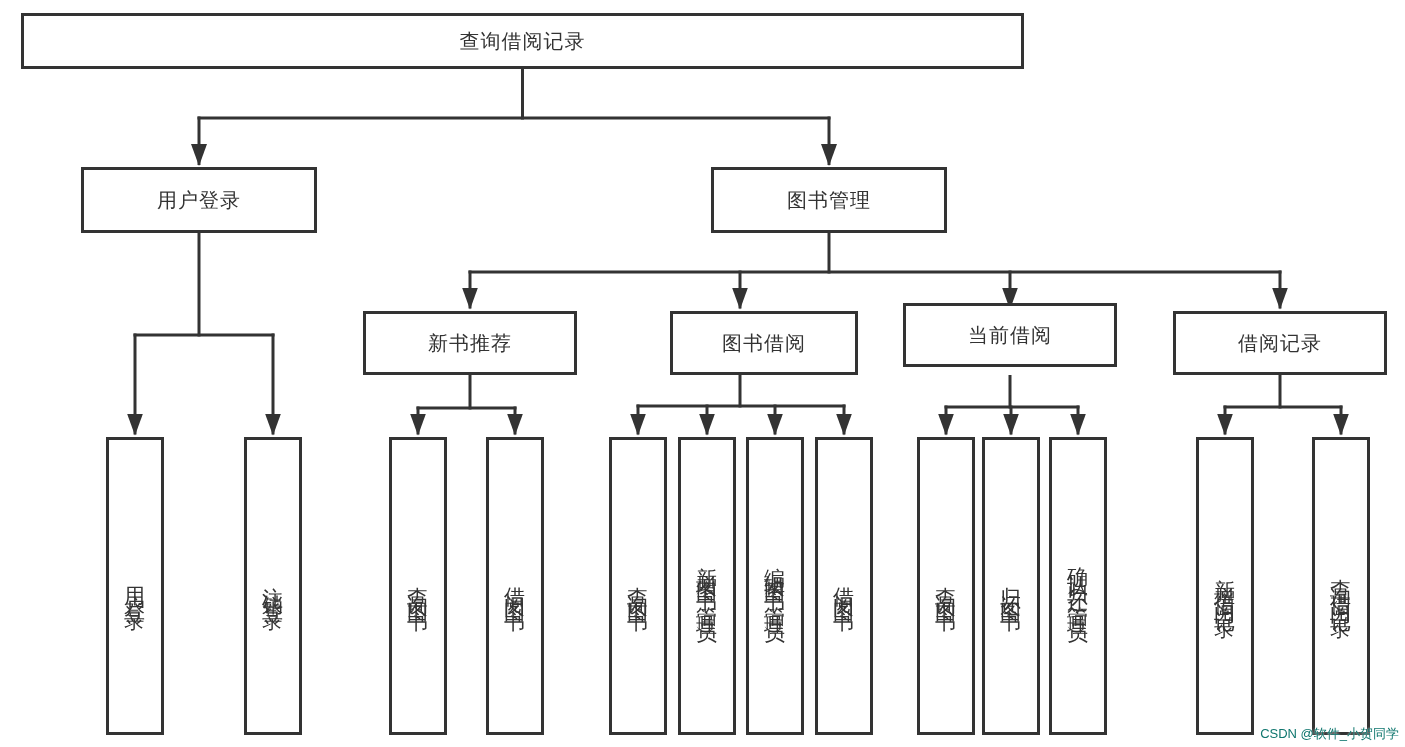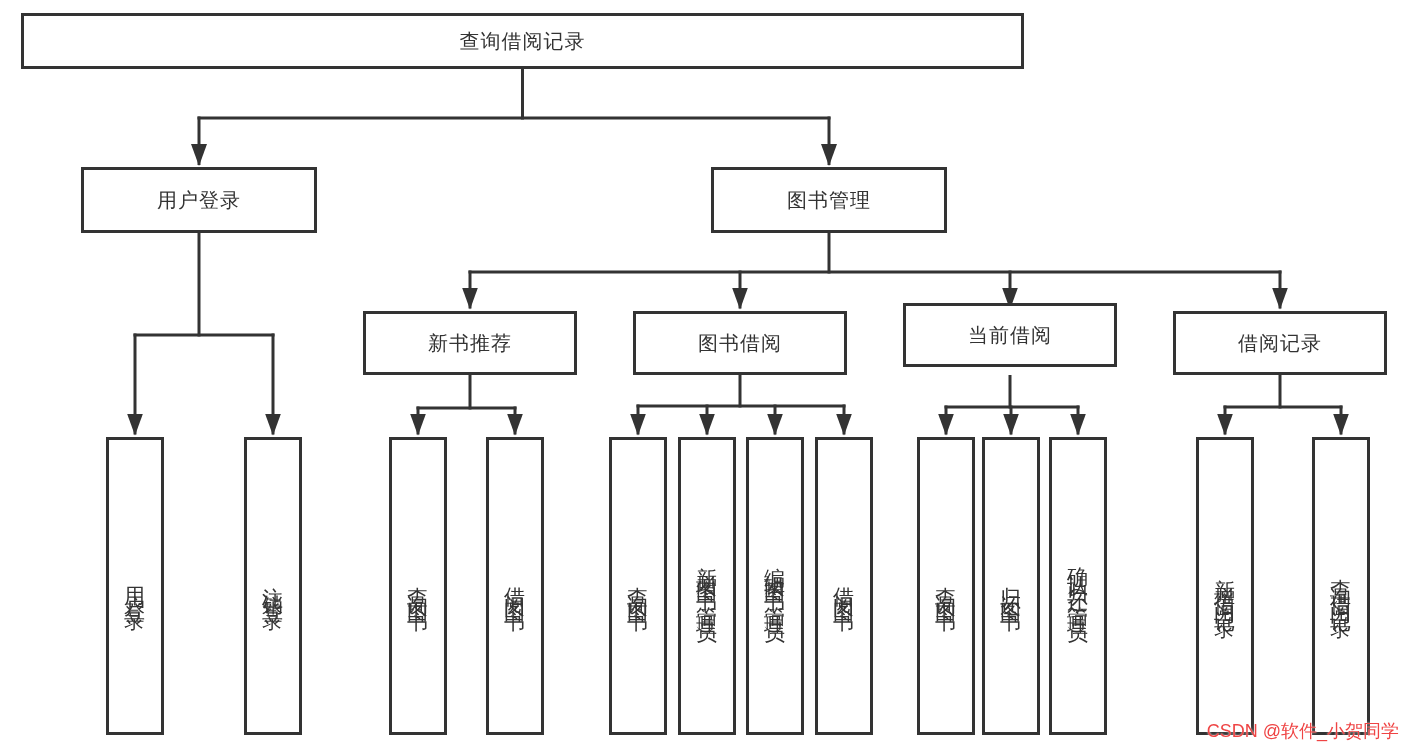--- a/index.html
+++ b/index.html
@@ -16,21 +16,21 @@
   .vbox{
     position:absolute;box-sizing:border-box;background:#fff;
     border:3px solid #333;top:437px;height:298px;width:58px;
     display:flex;align-items:center;justify-content:center;color:#333;
   }
   .vlbl{
     writing-mode:vertical-rl;text-orientation:mixed;
     font-size:21px;letter-spacing:8px;line-height:1;color:#333;white-space:nowrap;
   }
   .watermark{
-    position:absolute;right:6px;bottom:4px;font-size:18px;color:#ef4444;
+    position:absolute;right:6px;bottom:4px;font-size:13px;color:#0f766e;
     text-shadow:0 0 2px #fff;z-index:5;white-space:nowrap;
   }
 </style>
 </head>
 <body>
 
 <div class="stage">
 
   <svg class="wires" width="1405" height="747" viewBox="0 0 1405 747">
     <defs>
@@ -89,21 +89,21 @@
   <div class="box" style="left:81px;top:167px;width:236px;height:66px">
     <span>用户登录</span>
   </div>
   <div class="box" style="left:363px;top:311px;width:214px;height:64px">
     <span>新书推荐</span>
   </div>
 
   <div class="box" style="left:711px;top:167px;width:236px;height:66px">
     <span>图书管理</span>
   </div>
-  <div class="box" style="left:633px;top:311px;width:214px;height:64px">
+  <div class="box" style="left:670px;top:311px;width:188px;height:64px">
     <span>图书借阅</span>
   </div>
   <div class="box" style="left:903px;top:303px;width:214px;height:64px">
     <span>当前借阅</span>
   </div>
   <div class="box" style="left:1173px;top:311px;width:214px;height:64px">
     <span>借阅记录</span>
   </div>
 
   <div class="vbox" style="left:106px">

